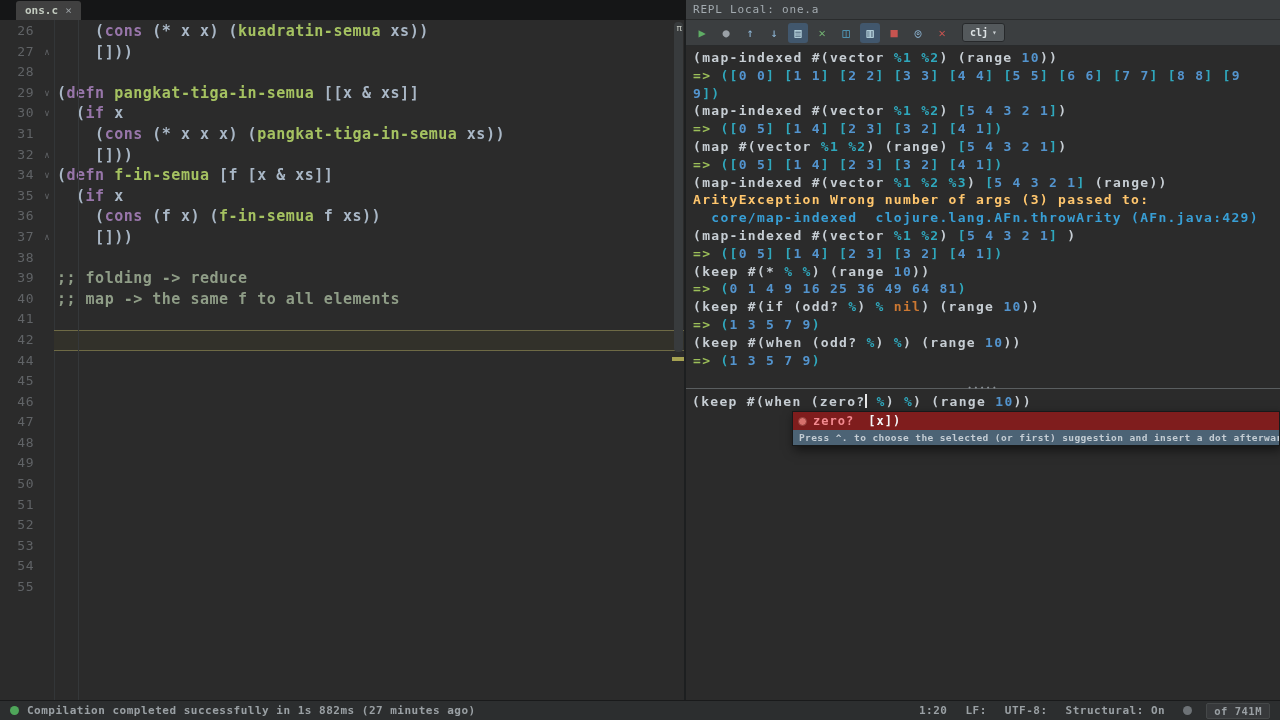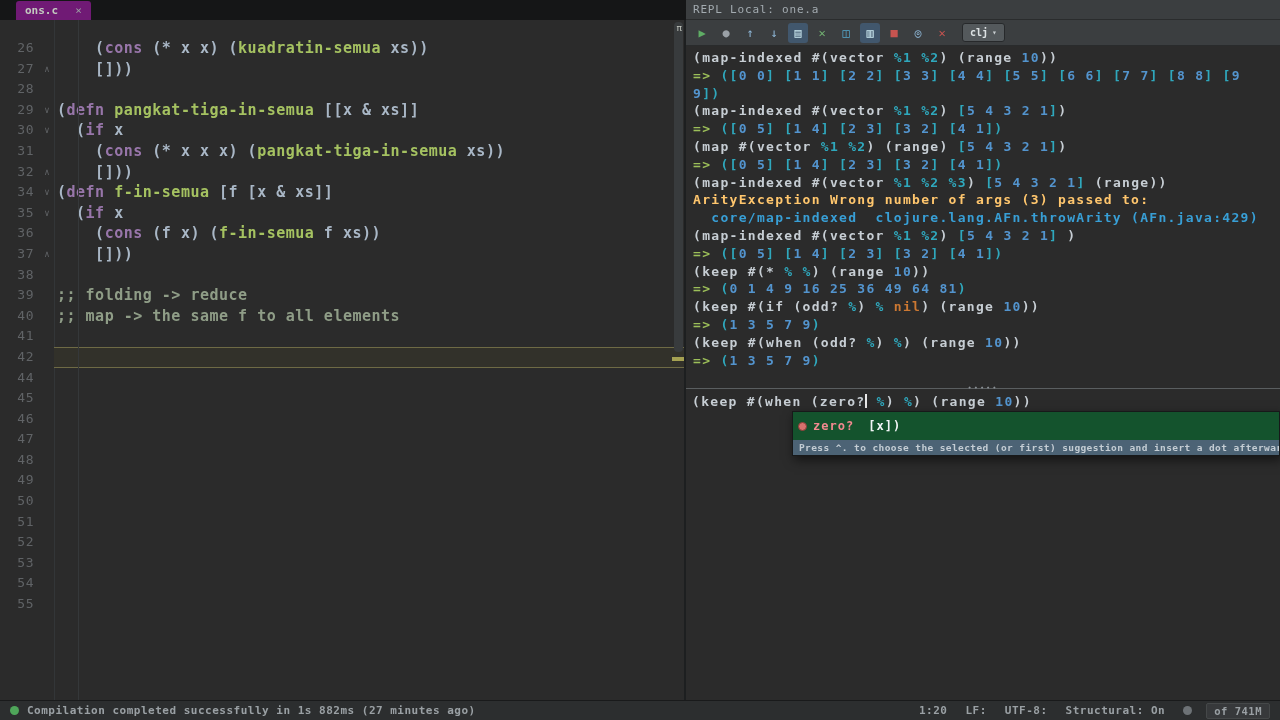--- a/index.html
+++ b/index.html
@@ -4,32 +4,32 @@
 <style>
   * { margin:0; padding:0; box-sizing:border-box; }
   html,body { width:1280px; height:720px; }
   body {
     position:relative; background:#2b2b2b; overflow:hidden;
     font-family:"DejaVu Sans Mono", monospace;
   }
 
   
   .topbar { position:absolute; left:0; top:0; width:686px; height:20px; background:#151617; display:flex; align-items:flex-end; }
-  .tab { margin-left:16px; height:19px; padding:0 9px; background:#701a75; display:flex; align-items:center; gap:17px; border-radius:3px 3px 0 0; cursor:pointer; }
+  .tab { margin-left:16px; height:19px; padding:0 9px; background:#404040; display:flex; align-items:center; gap:7px; border-radius:3px 3px 0 0; cursor:pointer; }
   .tab-label { font-size:11px; font-weight:bold; color:#c2cabf; }
   .tabclose { font-size:11px; color:#9aa0a3; }
 
   .repl-header { position:absolute; left:686px; top:0; width:594px; height:20px; background:#3b3e40; border-bottom:1px solid #2a2c2d; display:flex; align-items:center; padding-left:7px; }
   .repl-title { font-size:11px; font-weight:normal; color:#a3abb0; letter-spacing:.8px; }
 
   
   .editor { position:absolute; left:0; top:20px; width:684px; height:680px; background:#2b2b2b; overflow:hidden; }
   .editor::before { content:""; position:absolute; left:54px; top:0; bottom:0; width:1px; background:#333638; }
   .editor::after  { content:""; position:absolute; left:78px; top:0; bottom:0; width:1px; background:#35383a; }
-  #editor-lines { position:absolute; inset:0; padding-top:18px; }
+  #editor-lines { position:absolute; inset:0; padding-top:1px; }
   .row { display:flex; height:20.6px; line-height:20.6px; }
   .num { width:40px; text-align:right; padding-right:6px; color:#606366; font-size:13px; letter-spacing:.5px; }
   .fold { width:14px; text-align:center; color:#606366; font-size:9px; }
   .code { flex:1; white-space:pre; font-size:15px; font-weight:bold; letter-spacing:.5px; color:#a9b7c6; padding-left:3px; }
   .row.cur .code { background:#32312a; box-shadow: inset 0 1px 0 #6e6a45, inset 0 -1px 0 #6e6a45; }
   .e-d { color:#a9b7c6; } .e-kw { color:#9876aa; } .e-fn { color:#a5c261; } .e-cm { color:#8f9d87; }
 
   .vscroll { position:absolute; right:0; top:0; width:12px; height:100%; }
   .vthumb { position:absolute; right:1px; top:2px; width:9px; height:330px; background:#383b3d; border-radius:4px; }
   .mark-pi { position:absolute; right:2px; top:3px; font-size:9px; color:#c6cac2; }
@@ -53,21 +53,21 @@
   .c-y { color:#ffc66d; } .c-c { color:#389fd6; } .c-cu { color:#389fd6; }
   .c-o { color:#cc7832; }
 
   .rdivider { position:absolute; left:0; top:368px; width:100%; height:3px; border-top:1px solid #5a5e60; display:flex; justify-content:center; }
   .dots { color:#8a9095; font-size:7px; line-height:3px; letter-spacing:2px; margin-top:-2px; }
 
   .rinput { position:absolute; left:0; top:371px; width:100%; bottom:0; padding:2px 12px 0 6px; cursor:text; }
   .caret { display:inline-block; width:2px; height:14px; background:#e8e8e8; vertical-align:-2px; }
 
   .popup { position:absolute; left:106px; top:391px; width:488px; background:#46484a; border:1px solid #17191a; box-shadow:2px 4px 10px rgba(0,0,0,.55); z-index:9; }
-  .psel { height:28px; background:#14532d; display:flex; align-items:center; gap:6px; padding:0 5px; cursor:pointer; }
+  .psel { height:18px; background:#7f1d1d; display:flex; align-items:center; gap:6px; padding:0 5px; cursor:pointer; }
   .fn-icon { width:9px; height:9px; border-radius:50%; background:#d7716d; border:1px solid #8e3b38; flex:none; }
   .sug-name { font-size:12px; font-weight:bold; letter-spacing:1px; color:#f2898f; }
   .sug-tail { font-size:12px; font-weight:bold; letter-spacing:1px; color:#f2f5f7; white-space:pre; }
   .phint { height:15px; background:#4c6375; color:#c4cdd4; font-size:9.5px; font-weight:bold; line-height:15px; padding:0 6px; white-space:nowrap; overflow:hidden; letter-spacing:.4px; }
 
   
   .statusbar { position:absolute; left:0; top:700px; width:1280px; height:20px; background:#2c2e2f; border-top:1px solid #191a1b; display:flex; align-items:center; padding:0 10px; font-size:11px; font-weight:bold; color:#9aa0a4; letter-spacing:.5px; }
   .okdot { width:9px; height:9px; border-radius:50%; background:#4fa65a; margin-right:8px; flex:none; }
   .sleft { white-space:nowrap; }
   .spacer { flex:1; }

